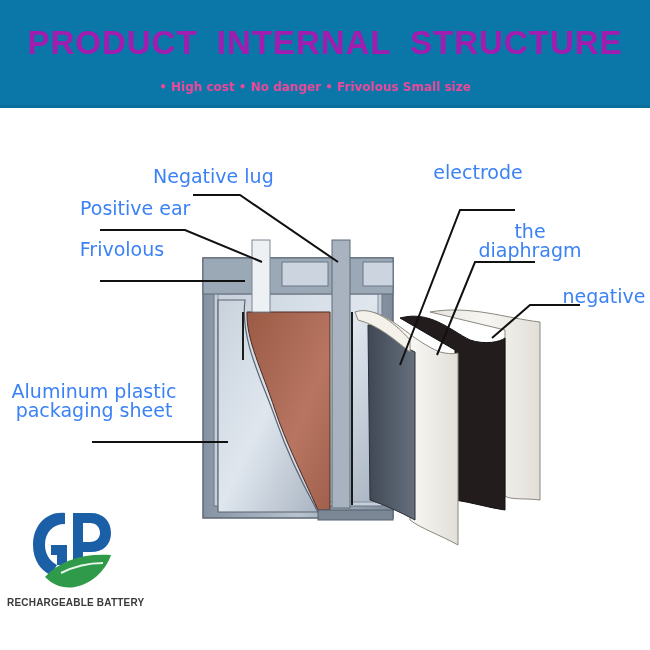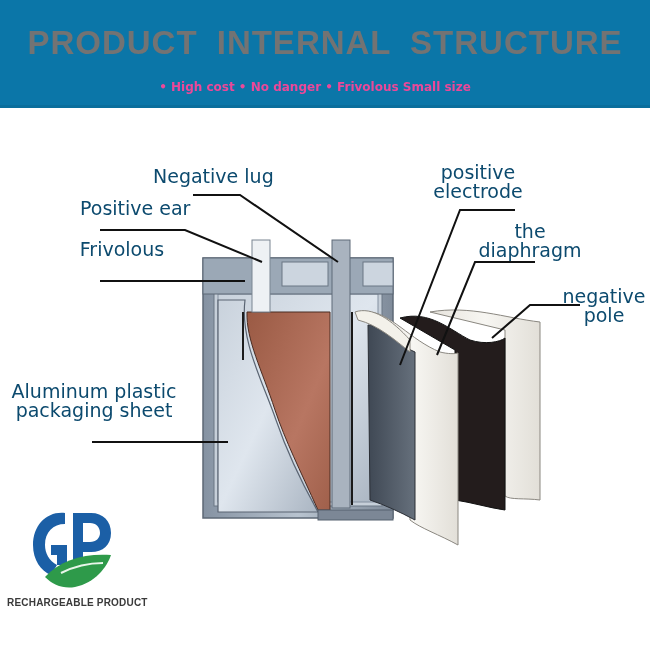--- a/index.html
+++ b/index.html
@@ -1,21 +1,21 @@
 <!DOCTYPE html>
 <html><head>
 <meta charset="utf-8">
 <style>
   html, body { margin: 0; padding: 0; }
   body { width: 650px; height: 650px; background: #ffffff; position: relative; overflow: hidden; font-family: "DejaVu Sans", sans-serif; }
   .header { position: absolute; left: 0; top: 0; width: 650px; height: 107px; background: #0b76a8; }
   .header-bottom { position: absolute; left: 0; top: 105px; width: 650px; height: 3px; background: #0a6e9c; }
-  .title { position: absolute; left: 0; top: 24px; width: 650px; text-align: center; color: #737373; font-family: "Liberation Sans", sans-serif; font-weight: bold; font-size: 33px; letter-spacing: 1px; word-spacing: 9px; }
+  .title { position: absolute; left: 0; top: 24px; width: 650px; text-align: center; color: #a21caf; font-family: "Liberation Sans", sans-serif; font-weight: bold; font-size: 33px; letter-spacing: 1px; word-spacing: 9px; }
   .subtitle { position: absolute; left: 0; top: 80px; width: 630px; text-align: center; color: #ec4899; font-family: "DejaVu Sans", sans-serif; font-size: 12px; font-weight: bold; }
-  .label { position: absolute; color: #0c4a6e; font-family: "DejaVu Sans", sans-serif; font-size: 19px; line-height: 19px; text-align: left; }
+  .label { position: absolute; color: #3b82f6; font-family: "DejaVu Sans", sans-serif; font-size: 19px; line-height: 19px; text-align: left; }
   .label.center { text-align: center; }
   svg.diagram { position: absolute; left: 0; top: 0; }
   .logo { position: absolute; left: 25px; top: 505px; width: 90px; height: 85px; }
   .brand { position: absolute; left: 7px; top: 597px; color: #3a3a3a; font-family: "Liberation Sans", sans-serif; font-weight: bold; font-size: 10px; letter-spacing: 0.2px; }
 </style>
 </head>
 <body>
 
 <div class="header"></div>
 <div class="header-bottom"></div>
@@ -101,36 +101,34 @@
 <div class="label" style="left:153px; top:167px;">Negative lug</div>
 <div class="label" style="left:80px; top:199px;">Positive ear</div>
 <div class="label center" style="left:70px; top:240px; width:104px;">
   <div>Frivolous</div>
 </div>
 <div class="label center" style="left:0px; top:382px; width:188px;">
   <div>Aluminum plastic</div>
   <div>packaging sheet</div>
 </div>
 <div class="label center" style="left:428px; top:163px; width:100px;">
-  <div>positive</div>
   <div>electrode</div>
 </div>
 <div class="label center" style="left:473px; top:222px; width:114px;">
   <div>the</div>
   <div>diaphragm</div>
 </div>
 <div class="label center" style="left:558px; top:287px; width:92px;">
   <div>negative</div>
-  <div>pole</div>
 </div>
 
 <svg class="logo" viewBox="0 0 90 85">
   <g>
     <path d="M40 8 C22 6, 8 20, 8 40 C8 55, 16 66, 26 70 L32 60 C24 56, 20 48, 20 40 C20 27, 28 19, 40 19 Z" fill="#1b5fa6"></path>
     <path d="M26 40 L42 40 L42 60 L32 60 L32 50 L26 50 Z" fill="#1b5fa6"></path>
   </g>
   <g>
     <path d="M48 8 L66 8 C78 8, 86 16, 86 28 C86 40, 78 47, 66 47 L58 47 L58 58 L48 58 Z M58 18 L58 37 L65 37 C71 37, 75 33, 75 28 C75 22, 71 18, 65 18 Z" fill="#1b5fa6" fill-rule="evenodd"></path>
   </g>
   <path d="M20 72 C35 55, 60 48, 86 50 C82 62, 70 78, 50 82 C38 84, 28 80, 20 72 Z" fill="#2e9a4a"></path>
   <path d="M36 68 C52 60, 66 58, 78 58" stroke="#e8f5ea" stroke-width="2" fill="none"></path>
 </svg>
-<div class="brand">RECHARGEABLE PRODUCT</div>
+<div class="brand">RECHARGEABLE BATTERY</div>
 
 </body></html>

